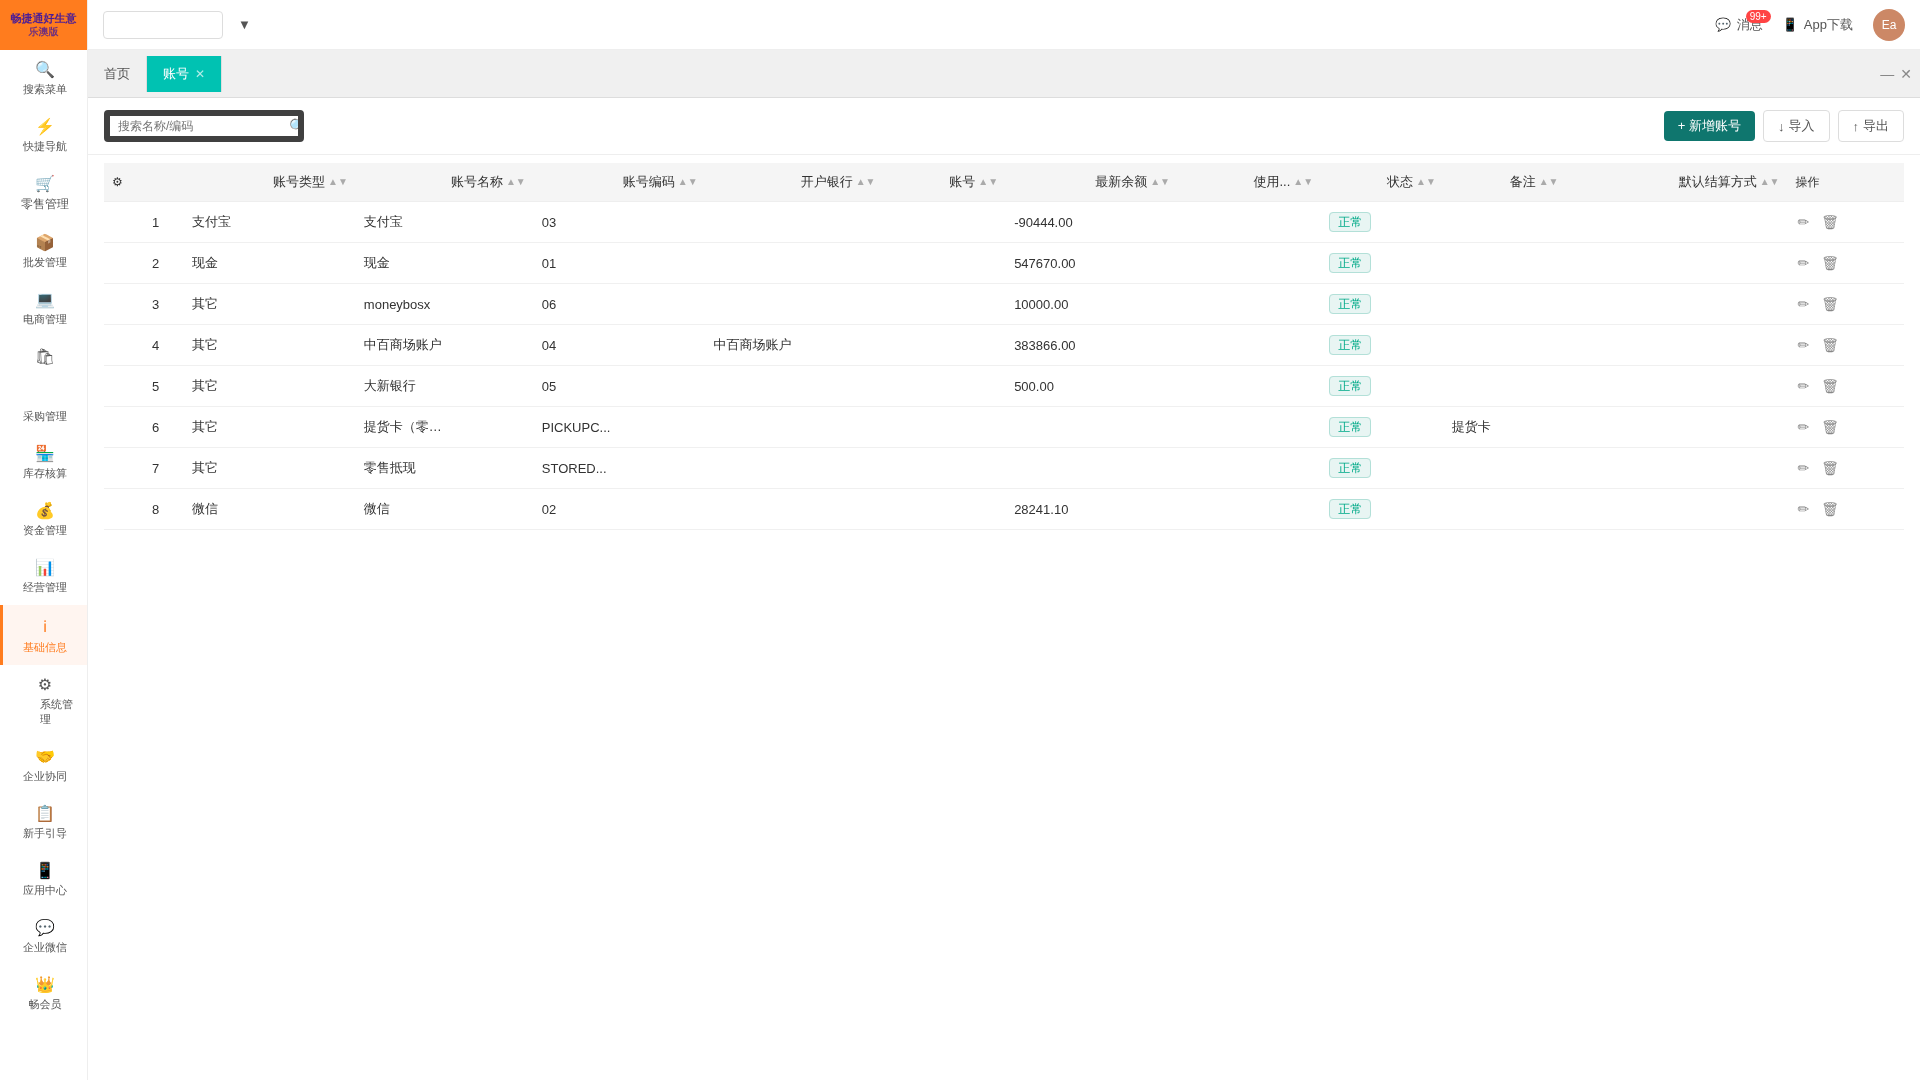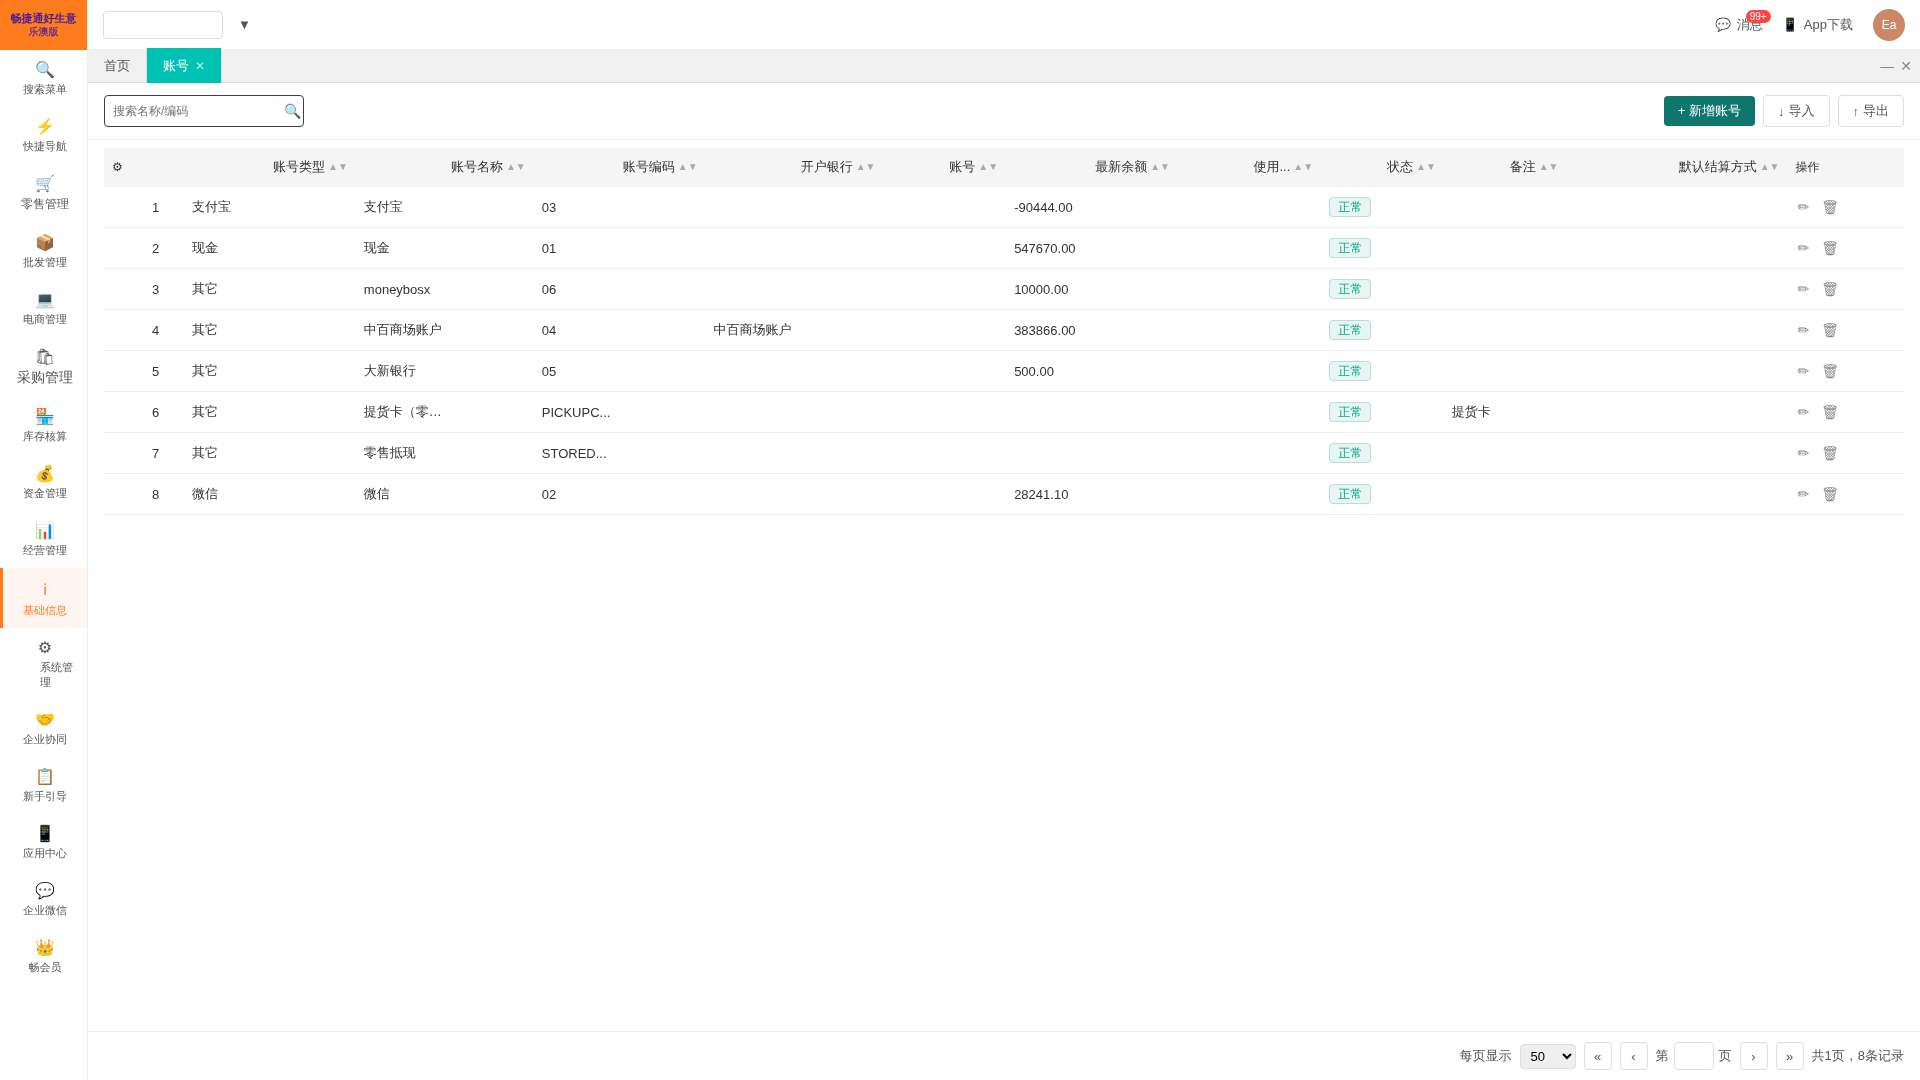--- a/index.html
+++ b/index.html
@@ -128,21 +128,21 @@
       display: flex;
       align-items: center;
       justify-content: center;
       color: #fff;
       font-size: 12px;
       cursor: pointer;
     }
 
     
     .tabbar {
-      height: 33px;
+      height: 48px;
       background: #f0f0f0;
       display: flex;
       align-items: center;
       padding: 0 0;
       border-bottom: 1px solid #ddd;
       flex-shrink: 0;
     }
     .tab {
       display: flex;
       align-items: center;
@@ -178,21 +178,21 @@
       display: flex;
       align-items: center;
       justify-content: space-between;
       padding: 12px 16px;
       border-bottom: 1px solid #eee;
       flex-shrink: 0;
     }
     .search-box {
       display: flex;
       align-items: center;
-      border: 1px solid #404040;
+      border: 6px solid #404040;
       border-radius: 4px;
       overflow: hidden;
       width: 200px;
       height: 32px;
     }
     .search-input {
       flex: 1;
       border: none;
       padding: 0 8px;
       font-size: 12px;
@@ -382,21 +382,21 @@
       <div class="sidebar-item">
     <span class="sidebar-item-icon">📦</span>
     <span style="font-size:11px;">批发管理</span>
   </div>
       <div class="sidebar-item">
     <span class="sidebar-item-icon">💻</span>
     <span style="font-size:11px;">电商管理</span>
   </div>
       <div class="sidebar-item">
     <span class="sidebar-item-icon">🛍</span>
-    <span style="font-size:14px;">采购管理</span>
+    <span style="font-size:11px;margin-top:40px;">采购管理</span>
   </div>
       <div class="sidebar-item">
     <span class="sidebar-item-icon">🏪</span>
     <span style="font-size:11px;">库存核算</span>
   </div>
       <div class="sidebar-item">
     <span class="sidebar-item-icon">💰</span>
     <span style="font-size:11px;">资金管理</span>
   </div>
       <div class="sidebar-item">
@@ -719,32 +719,14 @@
       <div class="action-icons">
         <button class="icon-btn" title="编辑">✏</button>
         <button class="icon-btn" title="删除">🗑</button>
       </div>
     </td>
   </tr>
           </tbody>
       </table>
     </div>
 
-    <div class="pagination">
-      <span class="pagination-label">每页显示</span>
-      <select class="page-size-select">
-        <option>50</option>
-        <option>100</option>
-        <option>200</option>
-      </select>
-      <button class="page-nav-btn">«</button>
-      <button class="page-nav-btn">‹</button>
-      <div class="page-input-wrap">
-        <span class="pagination-label">第</span>
-        <input class="page-input" style="">
-        <span class="pagination-label">页</span>
-      </div>
-      <button class="page-nav-btn">›</button>
-      <button class="page-nav-btn">»</button>
-      <span class="page-info">共1页，8条记录</span>
-    </div>
   </div>
 </div>
 
 </body></html>

